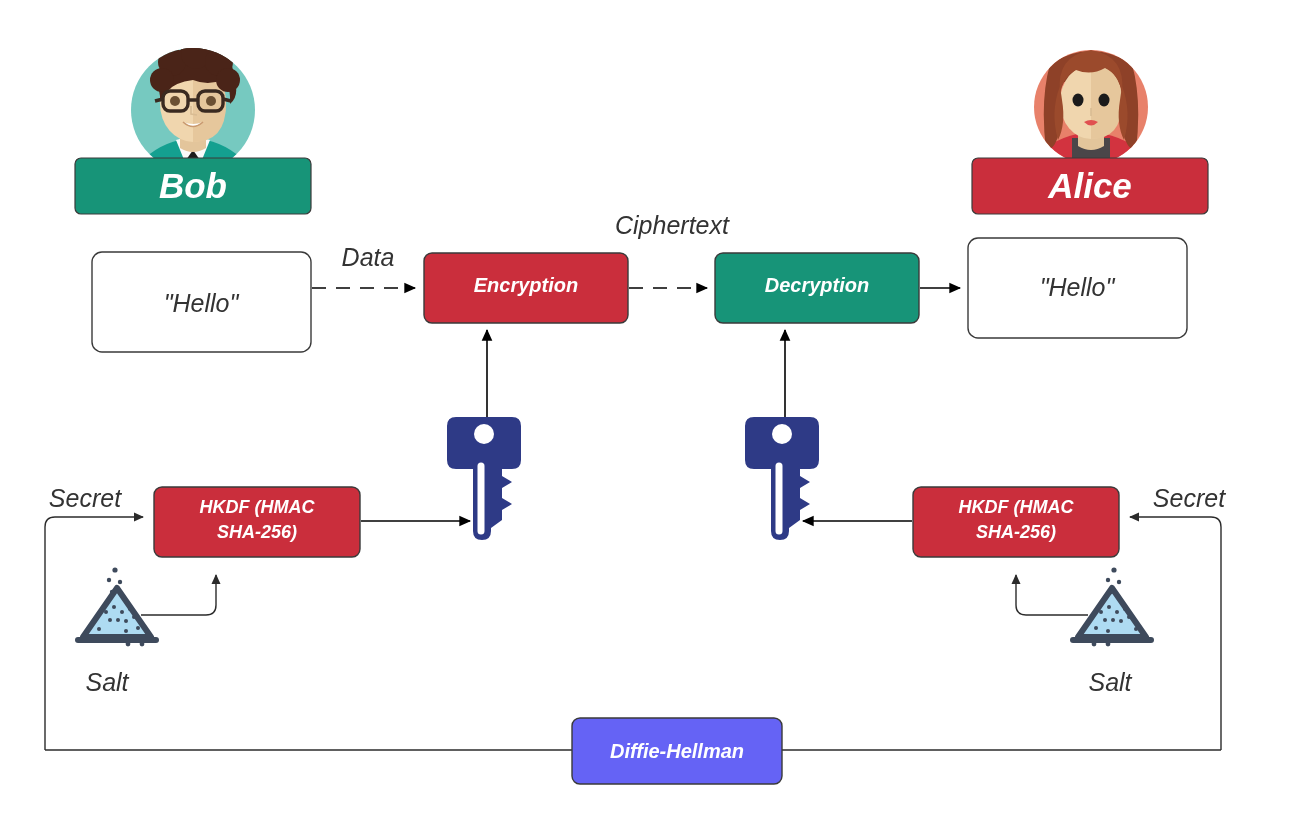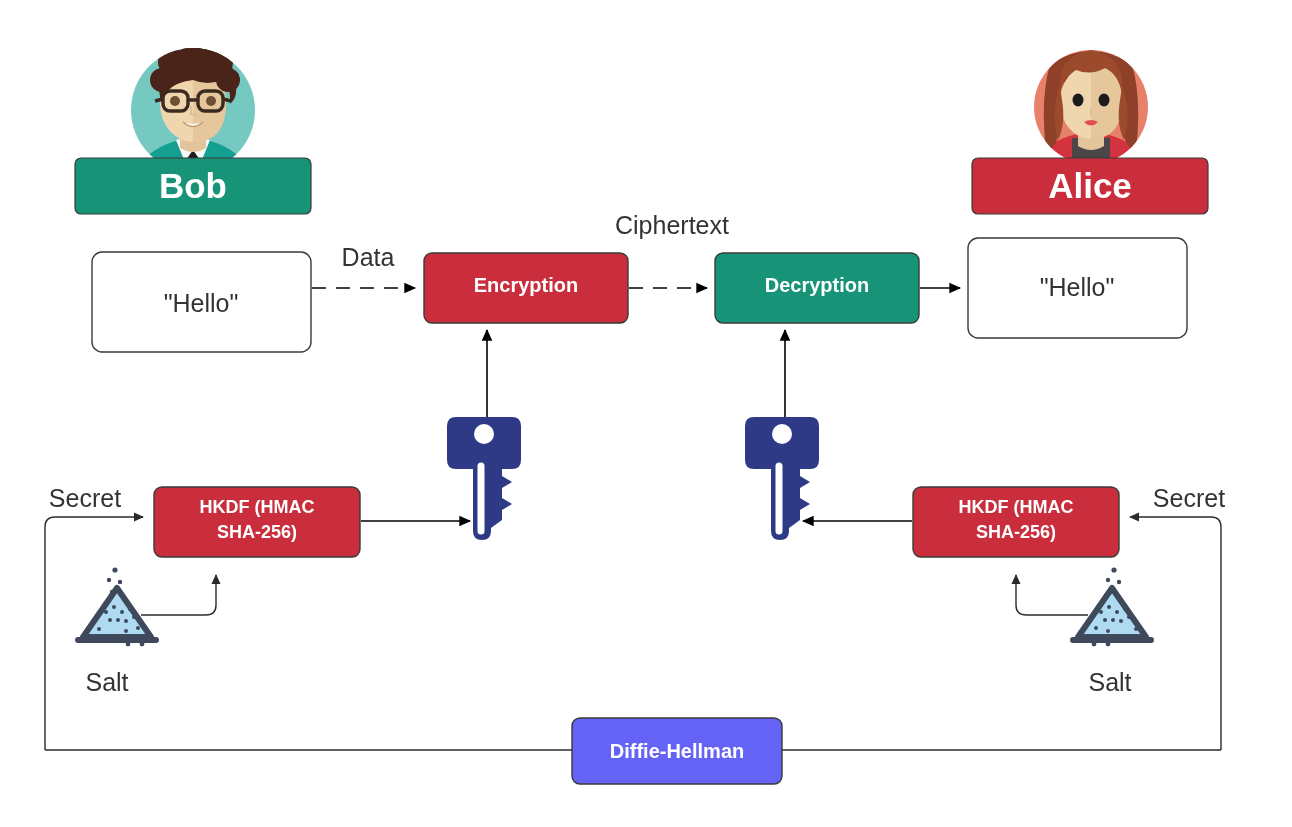--- a/index.html
+++ b/index.html
@@ -11,20 +11,21 @@
     width: 1292px;
     height: 827px;
     overflow: hidden;
     font-family: "Liberation Sans", sans-serif;
   }
   #stage {
     position: relative;
     width: 1292px;
     height: 827px;
     background: #ffffff;
+    font-style: italic;
   }
   svg.diagram {
     position: absolute;
     left: 0;
     top: 0;
     width: 1292px;
     height: 827px;
   }
   .box-label {
     font-family: "Liberation Sans", sans-serif;

